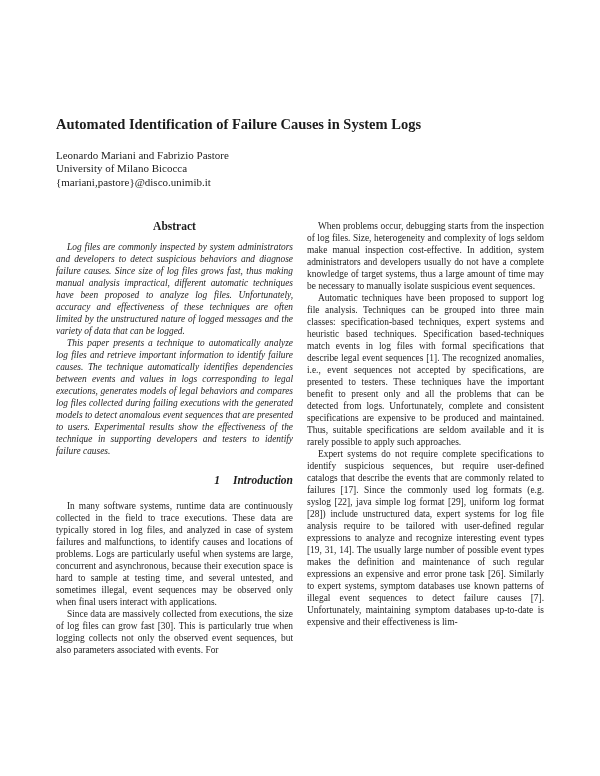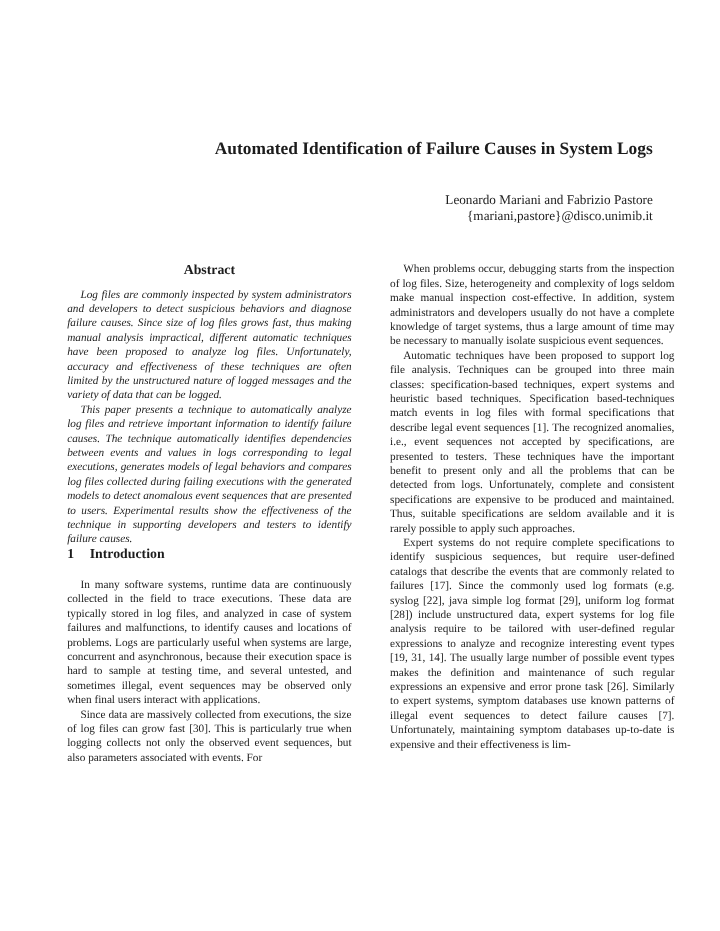--- a/index.html
+++ b/index.html
@@ -9,69 +9,72 @@
     height: 776px;
     background: #ffffff;
     color: #1c1c1c;
     font-family: "Liberation Serif", "DejaVu Serif", serif;
     padding: 0 56px;
     overflow: hidden;
     position: relative;
   }
   .paper-title {
     margin-top: 116px;
-    text-align: right;
+    text-align: left;
     font-size: 14.5px;
     font-weight: bold;
     line-height: 17px;
   }
   .authors-block {
-    margin-top: 28px;
-    text-align: right;
+    margin-top: 16px;
+    text-align: left;
     font-size: 11px;
     line-height: 13.4px;
   }
   .columns {
     margin-top: 31px;
     display: flex;
-    gap: 32px;
+    gap: 14px;
   }
   .col {
     width: 237px;
     flex: 0 0 237px;
     font-size: 9.4px;
     line-height: 12px;
     text-align: justify;
   }
   .col p { margin: 0; text-indent: 11px; }
   .col p.noindent { text-indent: 0; }
   .abstract-heading {
     text-align: center;
     font-size: 11.5px;
     font-weight: bold;
     margin-bottom: 9px;
   }
   .abstract-body p { font-style: italic; }
   .section-heading {
     font-size: 11.5px;
     font-weight: bold;
+    margin-top: 17px;
     margin-bottom: 14px;
-    text-align: left;
+    text-align: right;
+    font-style: italic;
   }
   .section-number { display: inline-block; margin-right: 13px; }
 </style>
 </head>
 <body>
 
 <div class="page">
 
   <div class="paper-title">Automated Identification of Failure Causes in System Logs</div>
 
   <div class="authors-block">
     <div>Leonardo Mariani and Fabrizio Pastore</div>
+    <div>University of Milano Bicocca</div>
     <div>{mariani,pastore}@disco.unimib.it</div>
   </div>
 
   <div class="columns">
 
     <div class="col">
       <div class="abstract-heading">Abstract</div>
       <div class="abstract-body">
         <p>Log files are commonly inspected by system administrators and developers to detect suspicious behaviors and diagnose failure causes. Since size of log files grows fast, thus making manual analysis impractical, different automatic techniques have been proposed to analyze log files. Unfortunately, accuracy and effectiveness of these techniques are often limited by the unstructured nature of logged messages and the variety of data that can be logged.</p>
         <p>This paper presents a technique to automatically analyze log files and retrieve important information to identify failure causes. The technique automatically identifies dependencies between events and values in logs corresponding to legal executions, generates models of legal behaviors and compares log files collected during failing executions with the generated models to detect anomalous event sequences that are presented to users. Experimental results show the effectiveness of the technique in supporting developers and testers to identify failure causes.</p>

